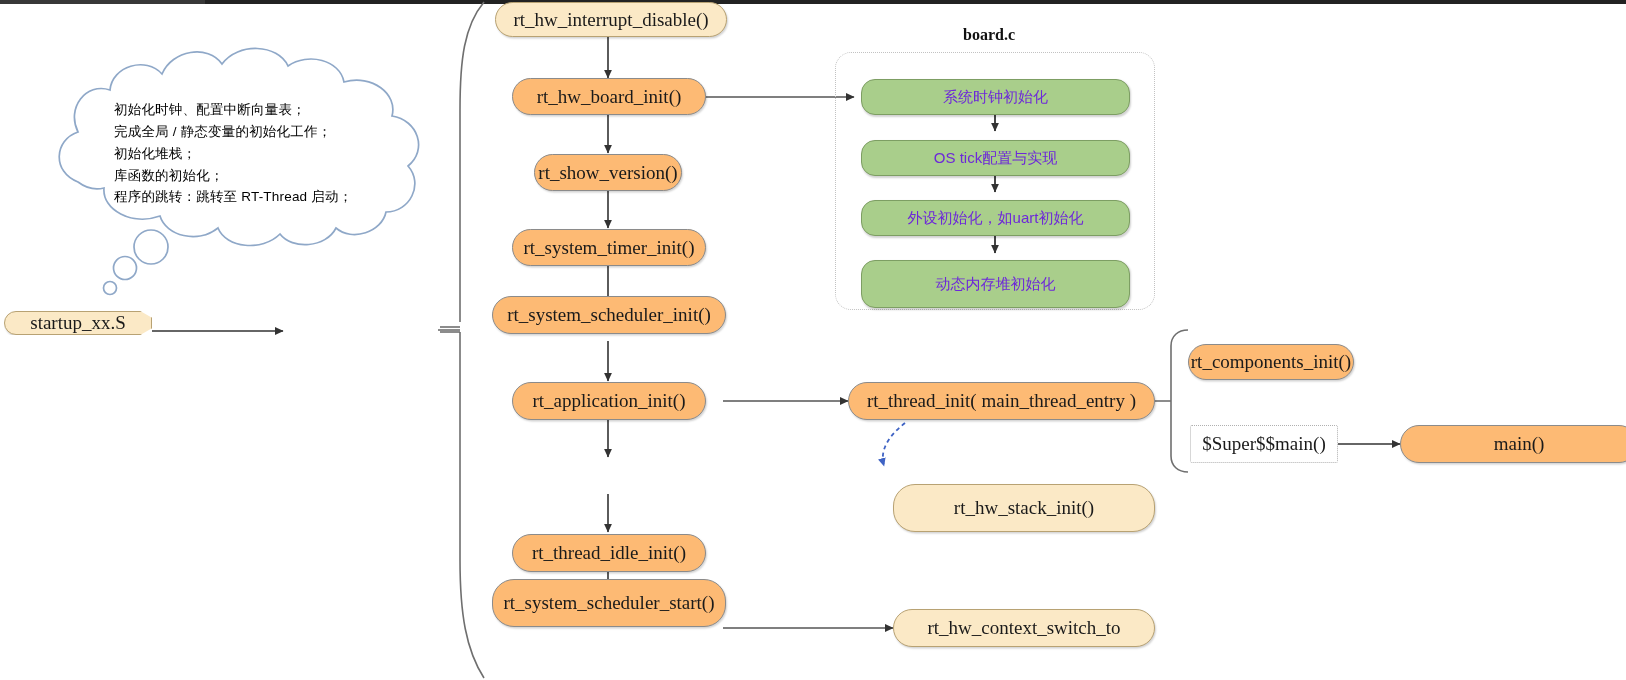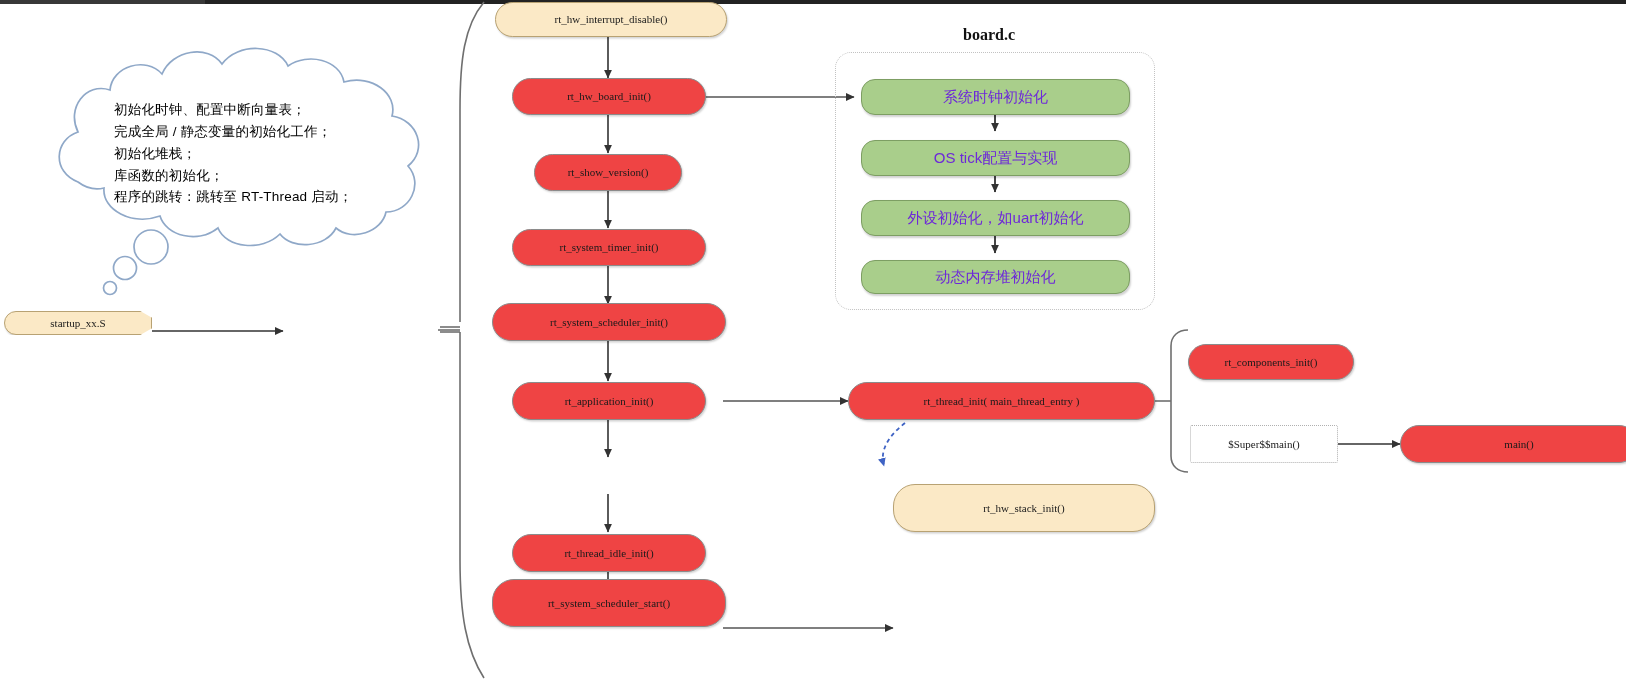--- a/index.html
+++ b/index.html
@@ -7,25 +7,25 @@
     font-family:"Liberation Serif","DejaVu Serif",serif;
     width:1626px;height:680px;overflow:hidden;position:relative;
   }
   #stage{position:relative;width:1626px;height:680px;background:#fff;}
   #svg-layer{position:absolute;left:0;top:0;width:1626px;height:680px;}
 
   
   .node{
     position:absolute;box-sizing:border-box;display:flex;
     align-items:center;justify-content:center;text-align:center;
-    font-size:11px;color:#1a1a1a;line-height:1.15;
+    font-size:19px;color:#1a1a1a;line-height:1.15;
     white-space:nowrap;
   }
   .pill{
-    border:1.3px solid #8b8b8b;border-radius:22px;background:#ef4444;
+    border:1.3px solid #8b8b8b;border-radius:22px;background:#fdba74;
     box-shadow:1px 1.5px 2px rgba(0,0,0,.18);
   }
   .pill.beige{background:#fbe9c6;border-color:#b8a273;}
   .pill.green{
     background:#a9ce8b;border-color:#7d9e63;border-radius:14px;
     font-family:"Liberation Sans","DejaVu Sans",sans-serif;
     font-size:15px;color:#6d28d9;font-weight:400;
   }
   .dotted-rect{
     border:1.6px dotted #b0b0b0;background:#ffffff;border-radius:2px;
@@ -160,21 +160,21 @@
   </div>
 
   <div class="node pill" style="left:534px;top:154px;width:148px;height:37px;">
     <span>rt_show_version()</span>
   </div>
 
   <div class="node pill" style="left:512px;top:229px;width:194px;height:37px;">
     <span>rt_system_timer_init()</span>
   </div>
 
-  <div class="node pill" style="left:492px;top:303px;width:234px;height:38px;">
+  <div class="node pill" style="left:492px;top:296px;width:234px;height:38px;">
     <span>rt_system_scheduler_init()</span>
   </div>
 
   <div class="node pill" style="left:512px;top:382px;width:194px;height:38px;">
     <span>rt_application_init()</span>
   </div>
 
 
   <div class="node pill" style="left:512px;top:534px;width:194px;height:38px;">
     <span>rt_thread_idle_init()</span>
@@ -189,21 +189,21 @@
 
   <div class="node pill green" style="left:861px;top:79px;width:269px;height:36px;">
     <span>系统时钟初始化</span>
   </div>
   <div class="node pill green" style="left:861px;top:140px;width:269px;height:36px;">
     <span>OS tick配置与实现</span>
   </div>
   <div class="node pill green" style="left:861px;top:200px;width:269px;height:36px;">
     <span>外设初始化，如uart初始化</span>
   </div>
-  <div class="node pill green" style="left:861px;top:260px;width:269px;height:34px;">
+  <div class="node pill green" style="left:861px;top:260px;width:269px;height:48px;">
     <span>动态内存堆初始化</span>
   </div>
 
   <div class="node pill" style="left:848px;top:382px;width:307px;height:38px;">
     <span>rt_thread_init( main_thread_entry )</span>
   </div>
 
   <div class="node pill beige" style="left:893px;top:484px;width:262px;height:48px;">
     <span>rt_hw_stack_init()</span>
   </div>
@@ -213,14 +213,17 @@
   </div>
 
   <div class="node dotted-rect" style="left:1190px;top:425px;width:148px;height:38px;">
     <span>$Super$$main()</span>
   </div>
 
   <div class="node pill" style="left:1400px;top:425px;width:238px;height:38px;">
     <span>main()</span>
   </div>
 
+  <div class="node pill beige" style="left:893px;top:609px;width:262px;height:38px;">
+    <span>rt_hw_context_switch_to</span>
+  </div>
 
 </div>
 
 </body></html>

